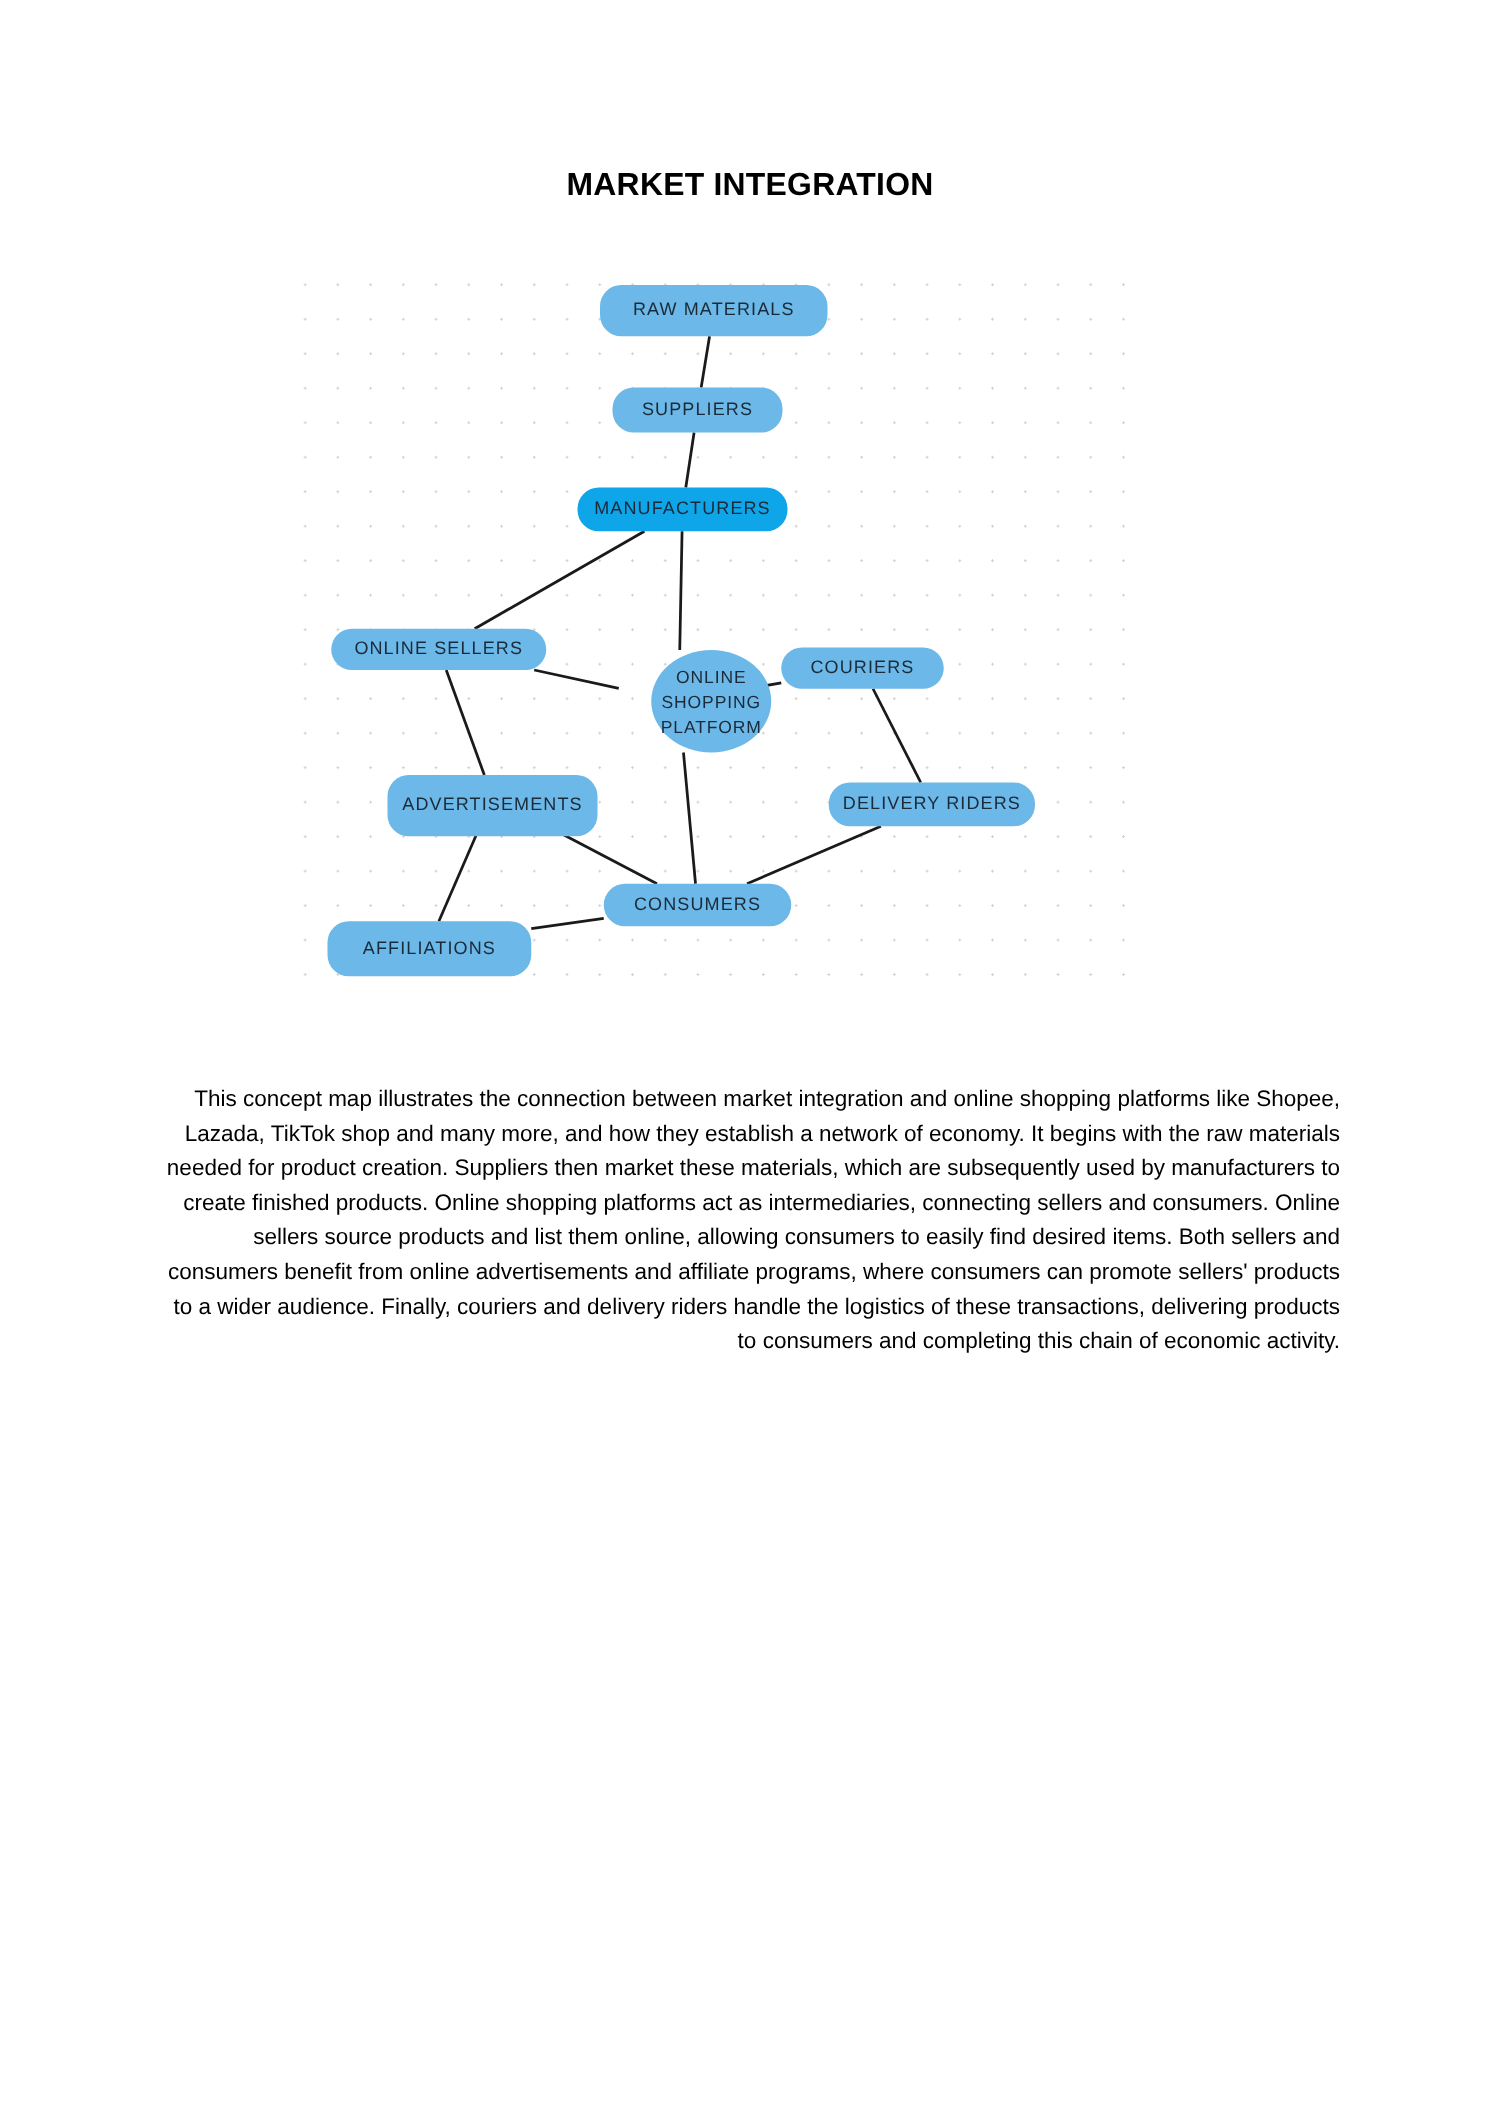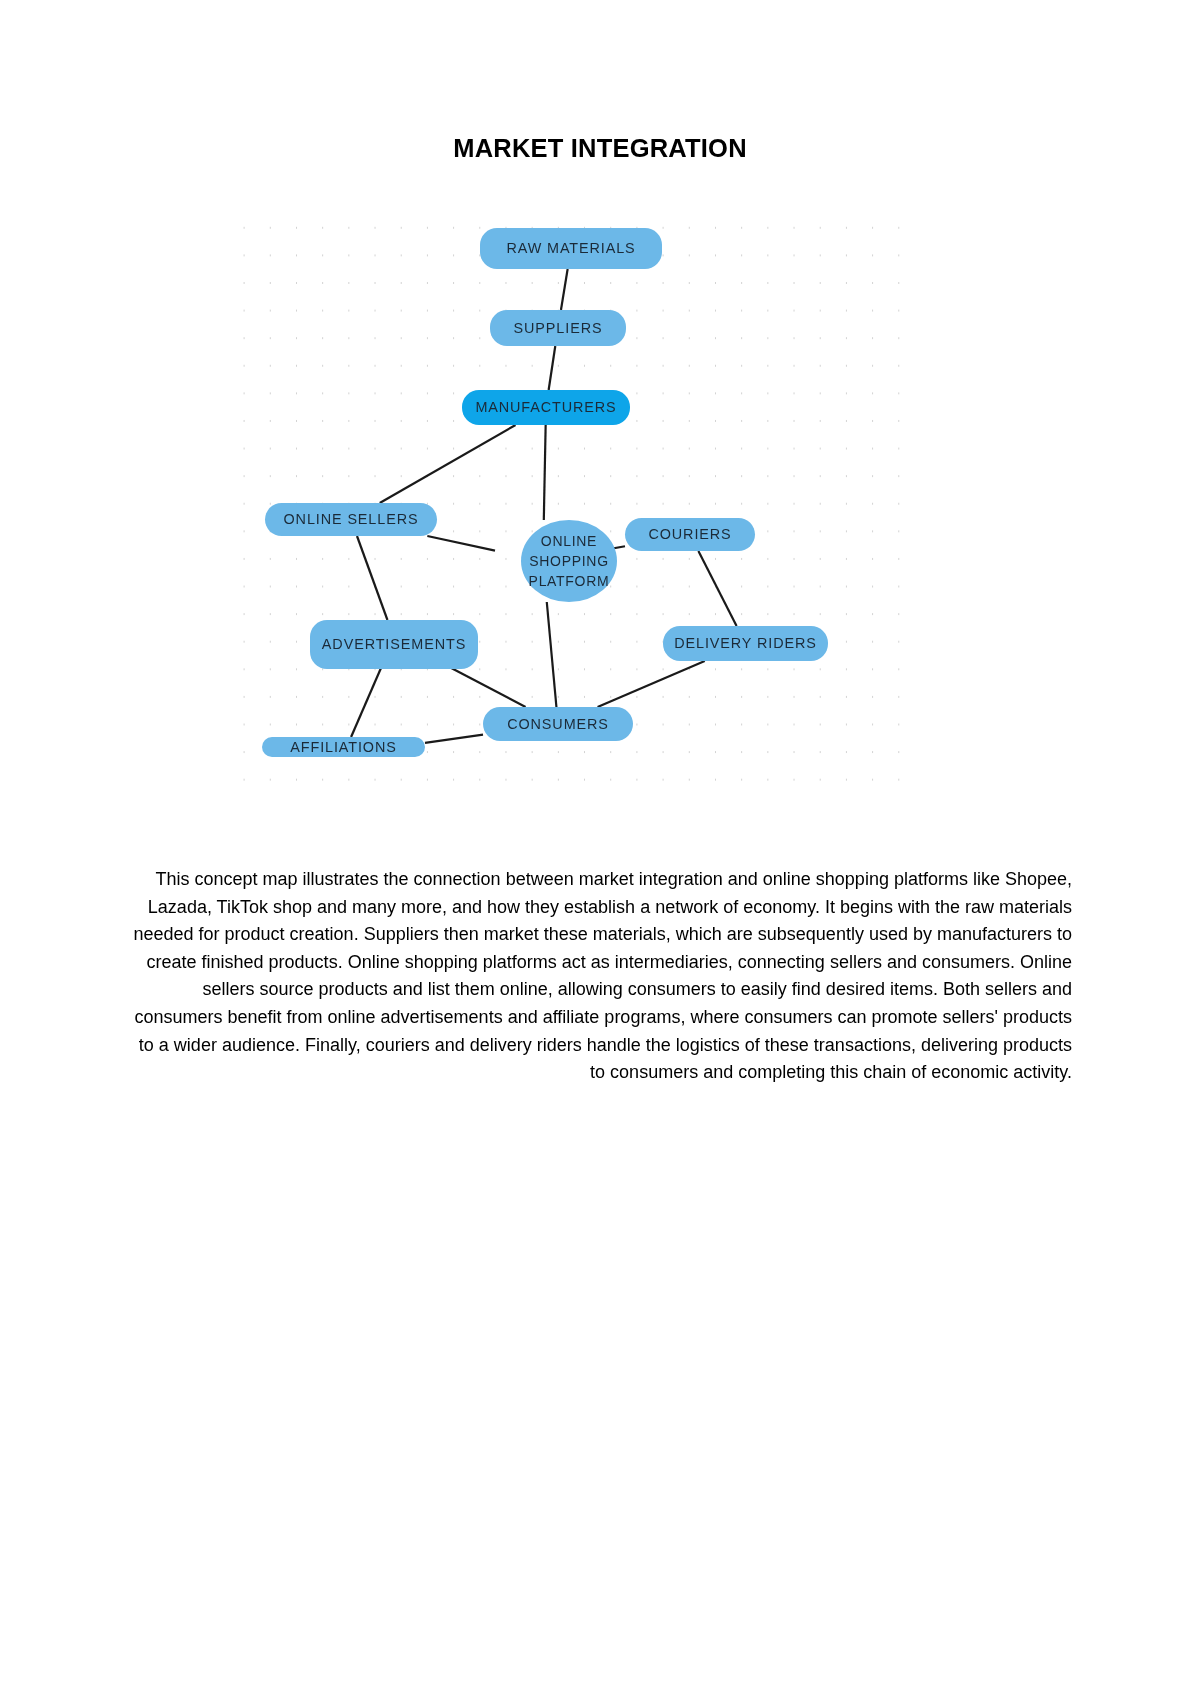--- a/index.html
+++ b/index.html
@@ -148,21 +148,21 @@
         </div>
         <div class="node rect" style="left: 82px; top: 412px; width: 168px; height: 49px; background: rgb(108, 184, 232);">
           <span>ADVERTISEMENTS</span>
         </div>
         <div class="node rect" style="left: 435px; top: 418px; width: 165px; height: 35px; background: rgb(108, 184, 232);">
           <span>DELIVERY RIDERS</span>
         </div>
         <div class="node rect" style="left: 255px; top: 499px; width: 150px; height: 34px; background: rgb(108, 184, 232);">
           <span>CONSUMERS</span>
         </div>
-        <div class="node rect" style="left: 34px; top: 529px; width: 163px; height: 20px; background: rgb(108, 184, 232);">
+        <div class="node rect" style="left: 34px; top: 529px; width: 163px; height: 44px; background: rgb(108, 184, 232);">
           <span>AFFILIATIONS</span>
         </div>
       </div>
   </div>
 
   <p id="body-paragraph">This concept map illustrates the connection between market integration and online shopping platforms like Shopee, Lazada, TikTok shop and many more, and how they establish a network of economy.  It begins with the raw materials needed for product creation. Suppliers then market these materials, which are subsequently used by manufacturers to create finished products. Online shopping platforms act as intermediaries, connecting sellers and consumers. Online sellers source products and list them online, allowing consumers to easily find desired items.  Both sellers and consumers benefit from online advertisements and affiliate programs, where consumers can promote sellers' products to a wider audience. Finally, couriers and delivery riders handle the logistics of these transactions, delivering products to consumers and completing this chain of economic activity.</p>
 
 </div>
 
 </body></html>

